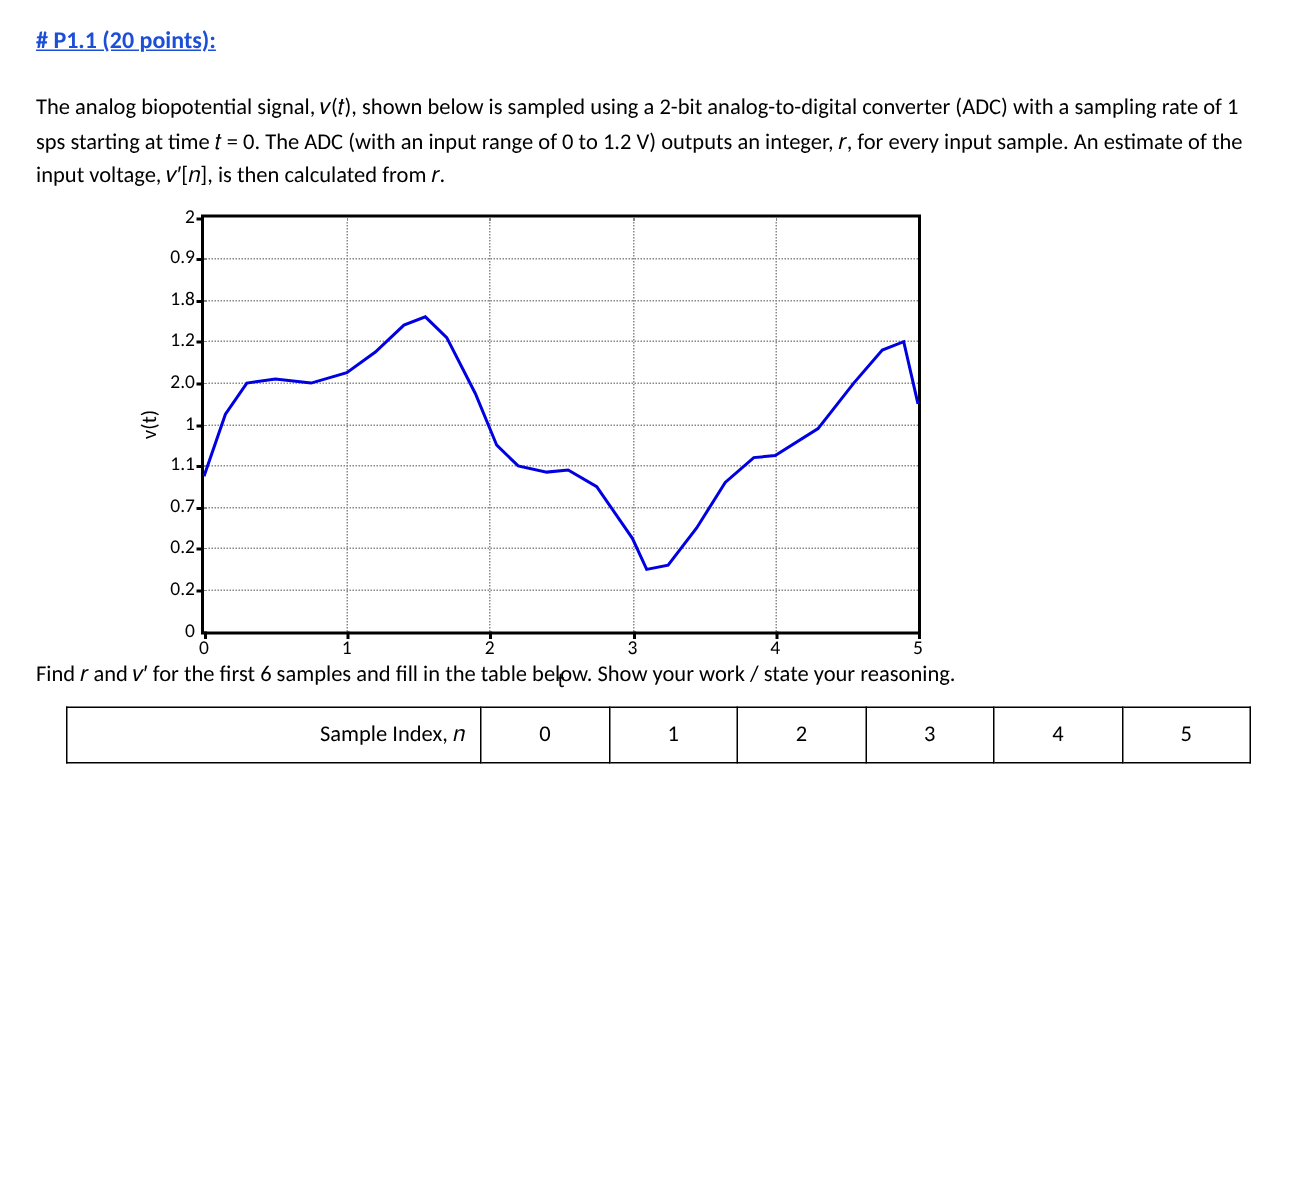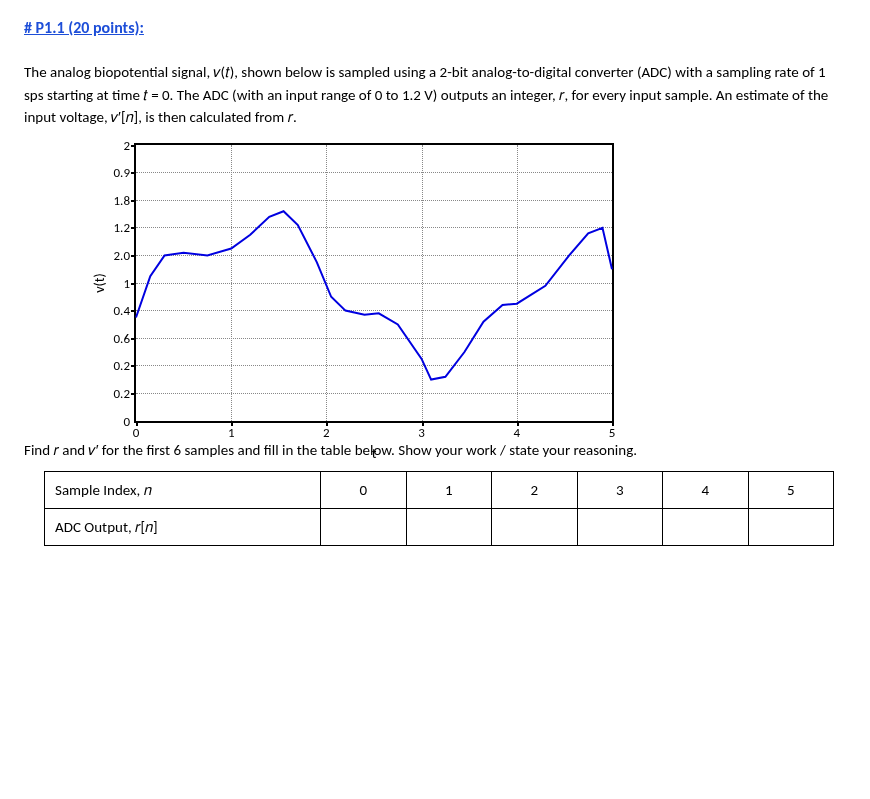--- a/index.html
+++ b/index.html
@@ -49,41 +49,41 @@
   }
   table.answer td{
     border:1.5px solid #000;
     padding:8px 10px;
     text-align:center;
     height:20px;
     font-size:15px;
   }
   table.answer td.rowhead{
     width:255px;
-    text-align:left;
+    text-align:right;
   }
 </style>
 </head>
 <body>
 
 <div class="heading"># P1.1 (20 points):</div>
 
 <div class="problem-text">The analog biopotential signal, 𝑣(𝑡), shown below is sampled using a 2-bit analog-to-digital converter (ADC) with a sampling rate of 1 sps starting at time 𝑡 = 0. The ADC (with an input range of 0 to 1.2 V) outputs an integer, 𝑟, for every input sample. An estimate of the input voltage, 𝑣′[𝑛], is then calculated from 𝑟.</div>
 
 <div class="chart-wrap">
   <div class="chart-box">
 
     <div class="ytick" style="top:0%">2</div>
     <div class="ytick" style="top:10%">0.9</div>
     <div class="ytick" style="top:20%">1.8</div>
     <div class="ytick" style="top:30%">1.2</div>
     <div class="ytick" style="top:40%">2.0</div>
     <div class="ytick" style="top:50%">1</div>
-    <div class="ytick" style="top:60%">0.4</div>
-    <div class="ytick" style="top:70%">0.6</div>
+    <div class="ytick" style="top:60%">1.1</div>
+    <div class="ytick" style="top:70%">0.7</div>
     <div class="ytick" style="top:80%">0.2</div>
     <div class="ytick" style="top:90%">0.2</div>
     <div class="ytick" style="top:100%">0</div>
 
     <div class="grid-line-h" style="top:10%"></div>
     <div class="grid-line-h" style="top:20%"></div>
     <div class="grid-line-h" style="top:30%"></div>
     <div class="grid-line-h" style="top:40%"></div>
     <div class="grid-line-h" style="top:50%"></div>
     <div class="grid-line-h" style="top:60%"></div>
@@ -136,23 +136,14 @@
   <tbody>
       <tr>
     <td class="rowhead">Sample Index, 𝑛</td>
     <td>0</td>
     <td>1</td>
     <td>2</td>
     <td>3</td>
     <td>4</td>
     <td>5</td>
   </tr>
-  <tr>
-    <td class="rowhead">ADC Output, 𝑟[𝑛]</td>
-    <td></td>
-    <td></td>
-    <td></td>
-    <td></td>
-    <td></td>
-    <td></td>
-  </tr>
 </tbody>
   </table>
 
 </body></html>

